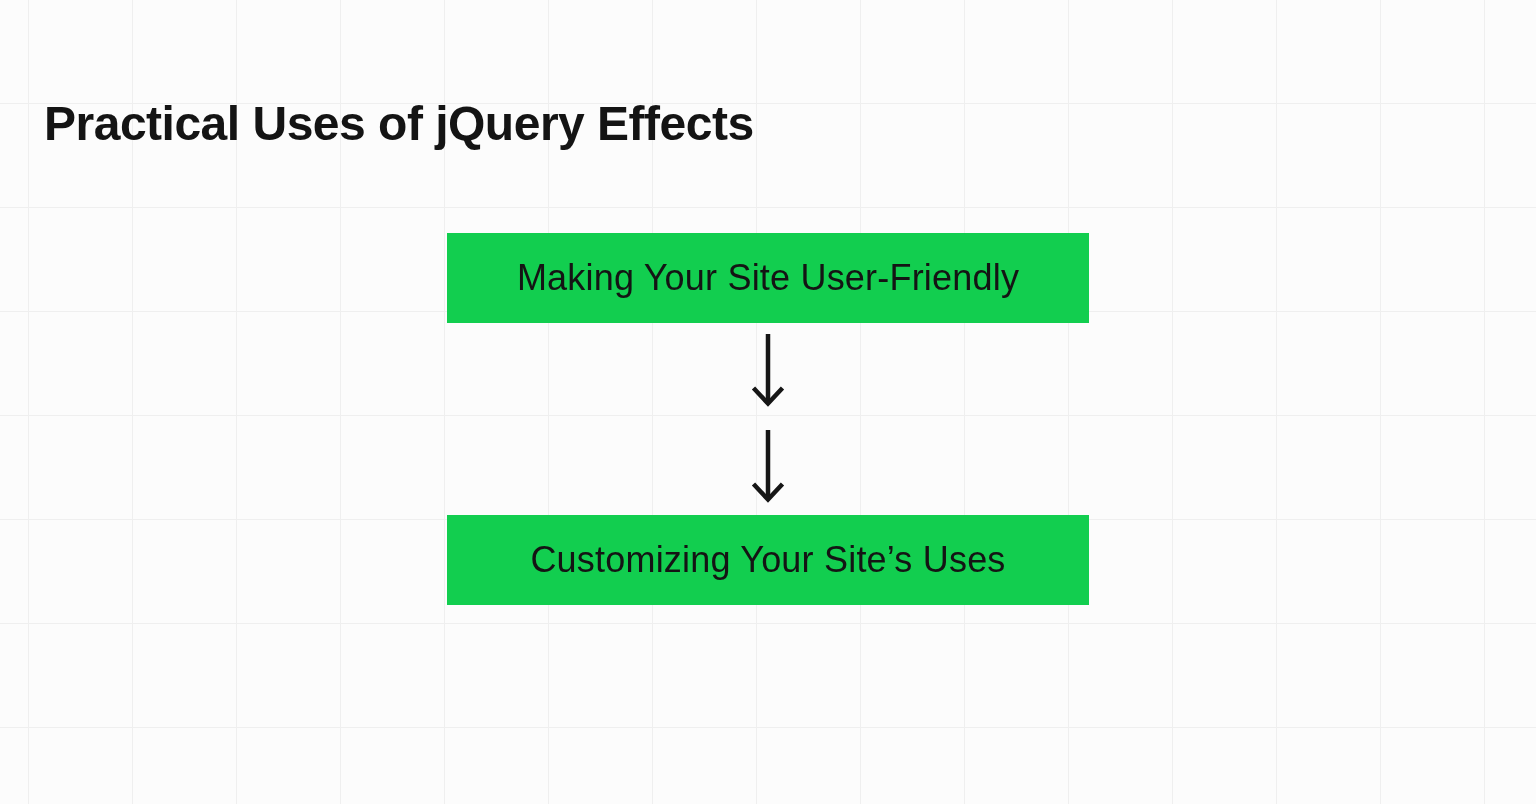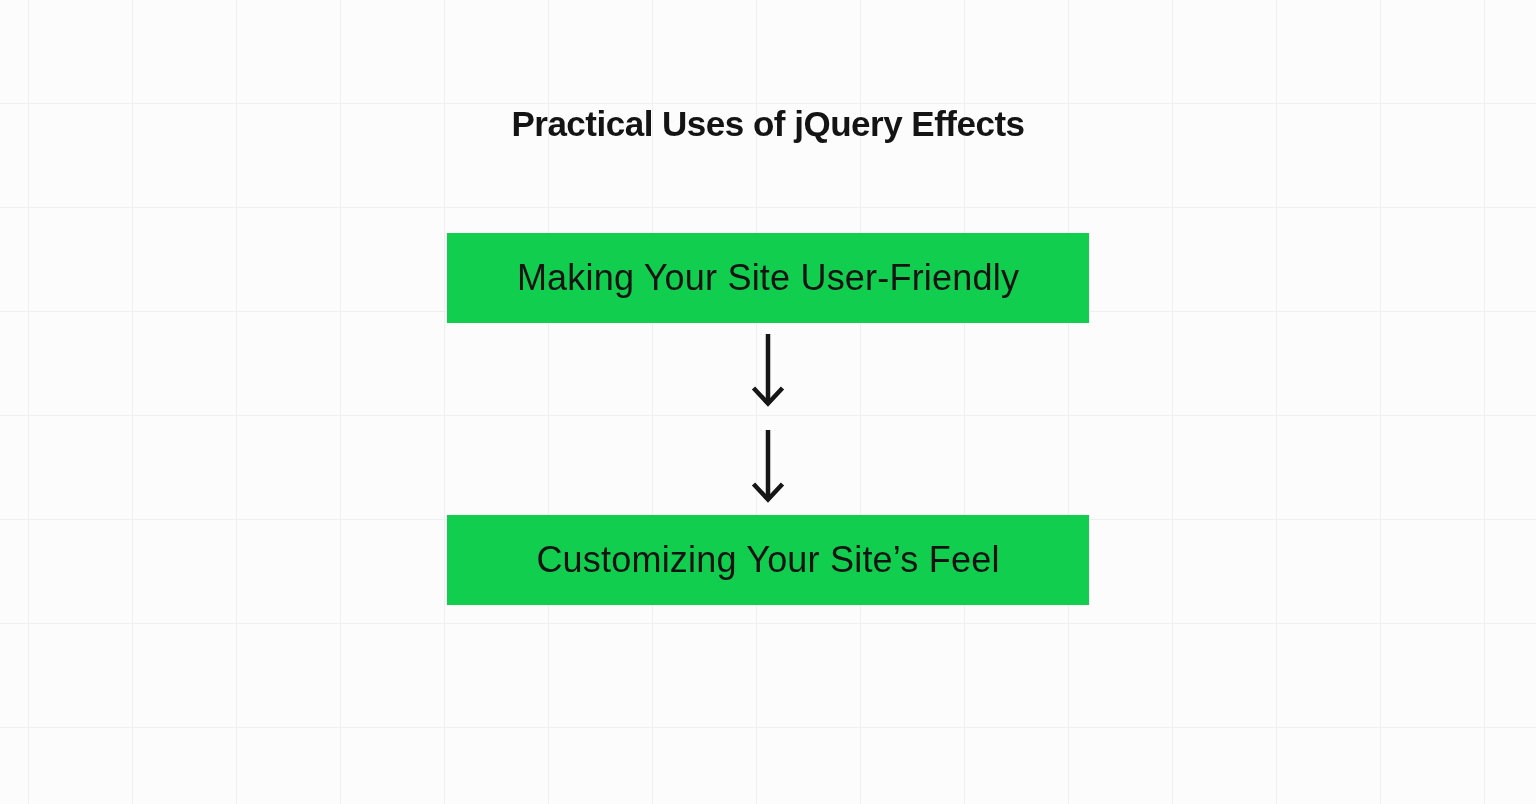--- a/index.html
+++ b/index.html
@@ -19,26 +19,27 @@
       linear-gradient(to bottom, var(--grid) 1px, transparent 1px);
     background-size:104px 104px, 104px 104px;
     background-position:28px 0px, 0px -1px;
   }
   .canvas{
     width:100%;
     height:100%;
     padding-top:101px;
   }
   .title{
-    text-align:center;
-    font-size:35px;
+    text-align:left;
+    font-size:48px;
     line-height:46px;
     font-weight:700;
     letter-spacing:-0.5px;
     color:var(--text);
+    margin-left:44px;
   }
   .flow{
     width:642px;
     margin:86px auto 3px auto;
     display:flex;
     flex-direction:column;
     align-items:stretch;
   }
   .step{
     height:90px;
@@ -85,17 +86,17 @@
 
 
     <div class="connector">
       <svg width="36" height="76" viewBox="0 0 36 76" aria-hidden="true">
         <line x1="18" y1="1" x2="18" y2="67" stroke="currentColor" stroke-width="4.5"></line>
         <polyline points="3.5,55 18,70.5 32.5,55" fill="none" stroke="currentColor" stroke-width="4.5" stroke-linejoin="miter"></polyline>
       </svg>
     </div>
 
     <div class="step">
-      <span class="step-label">Customizing Your Site’s Feel</span>
+      <span class="step-label">Customizing Your Site’s Uses</span>
     </div>
 
   </div>
 </div>
 
 </body></html>

